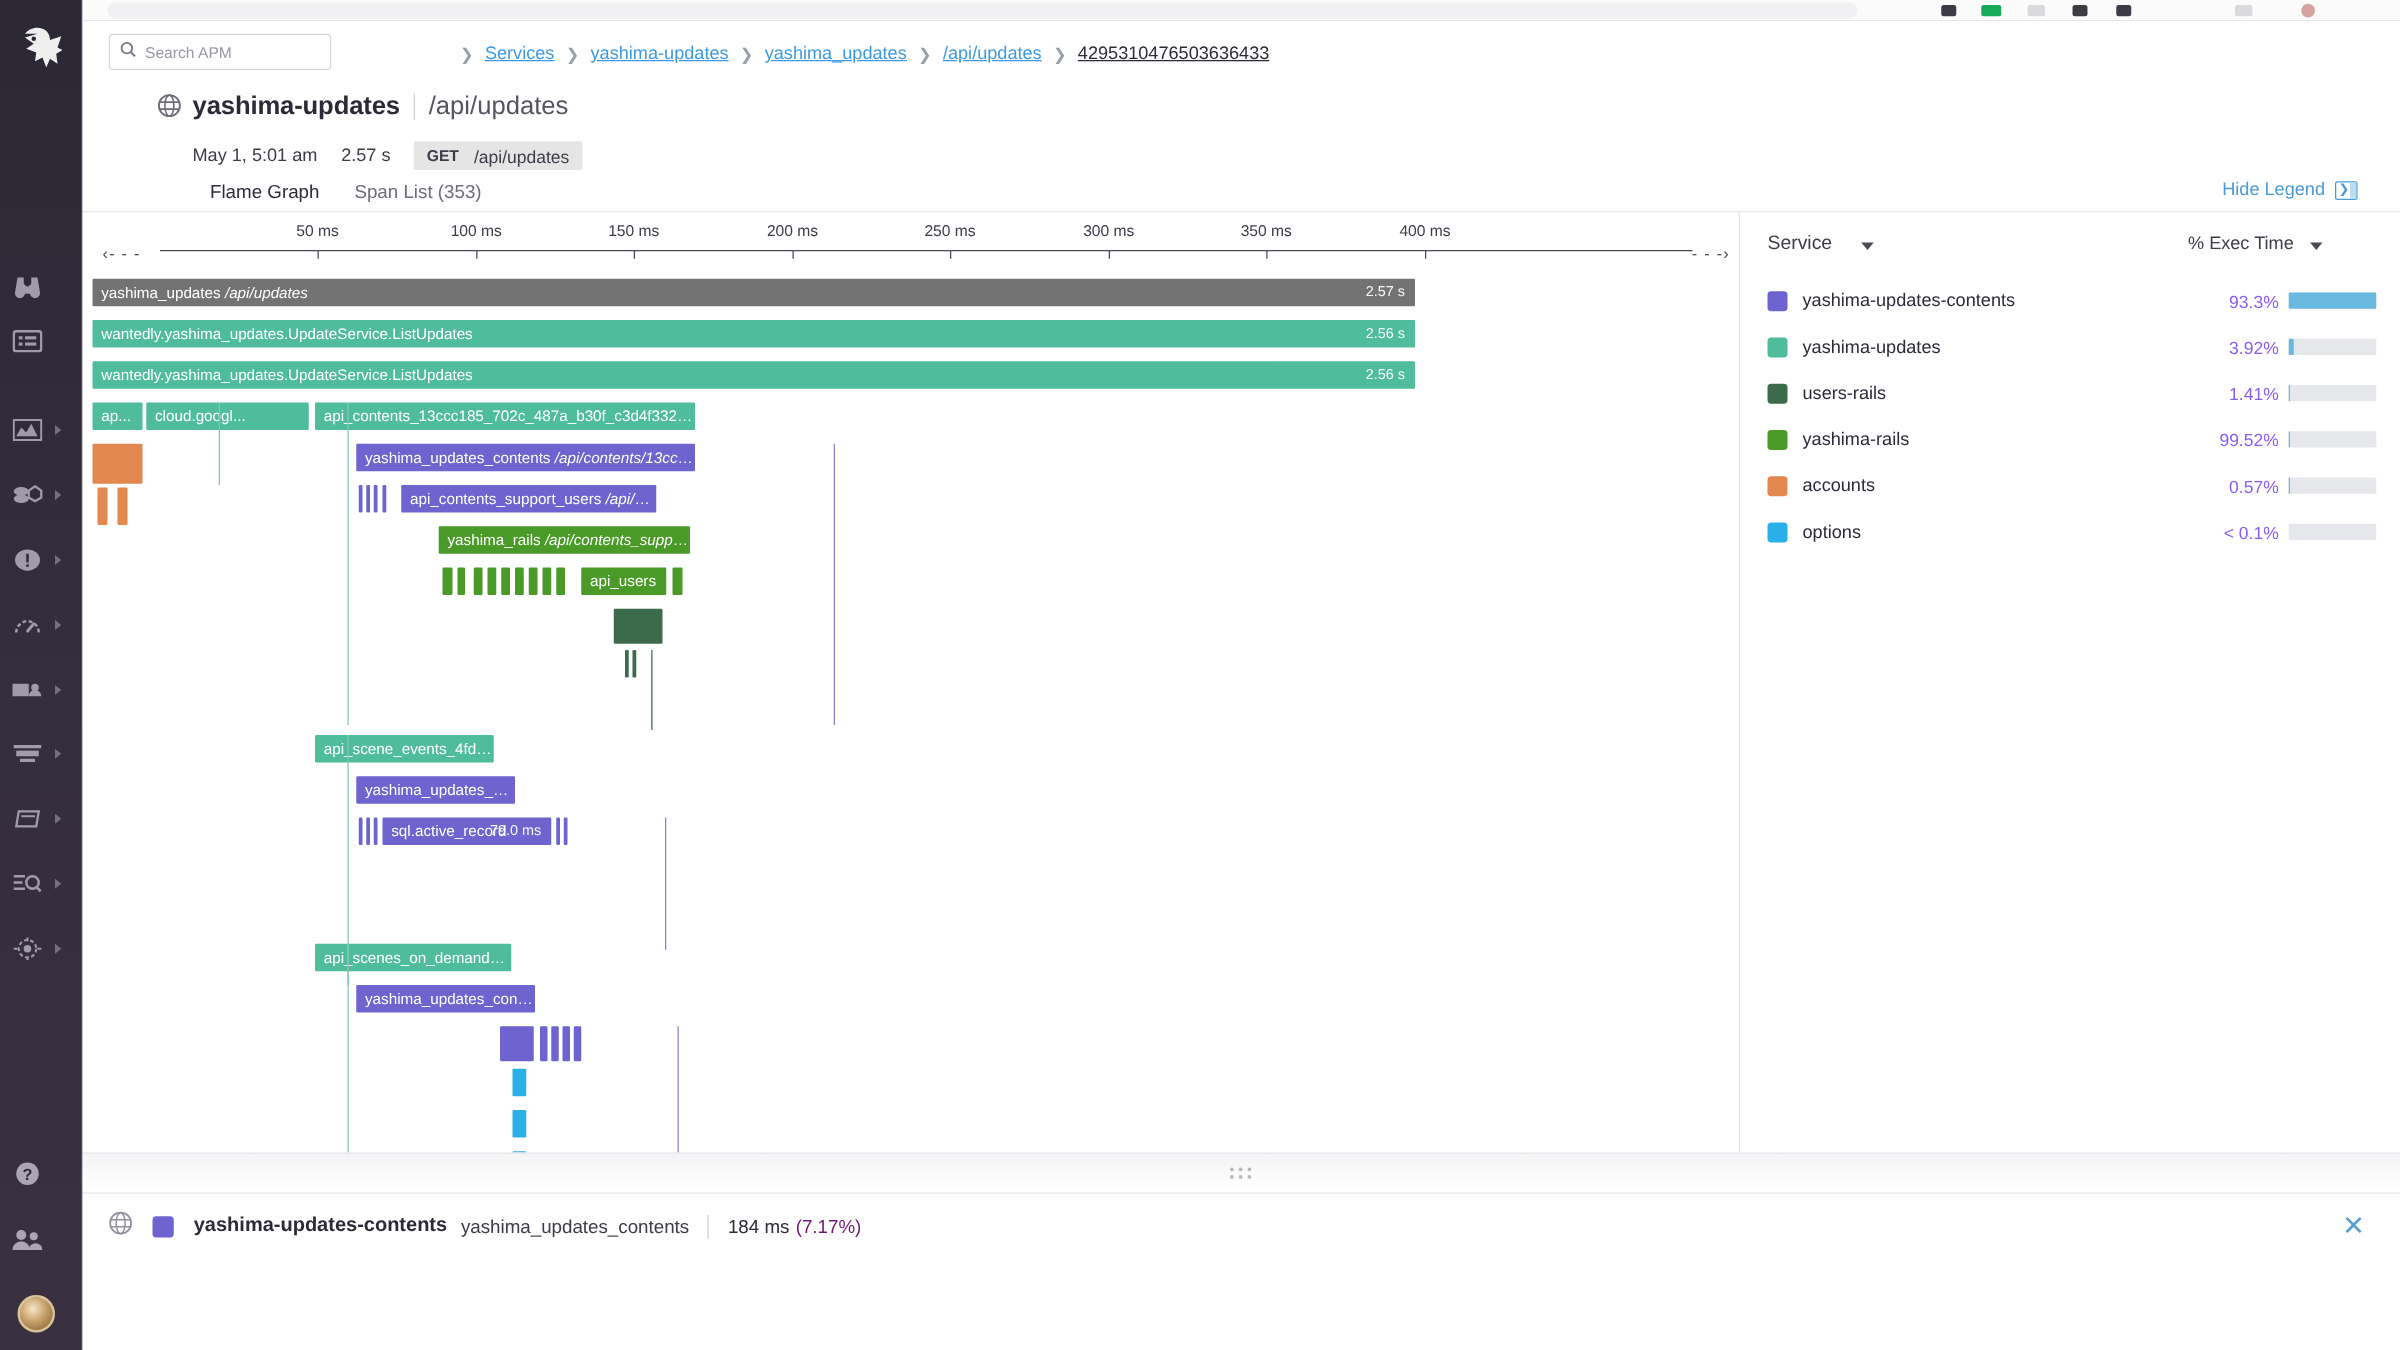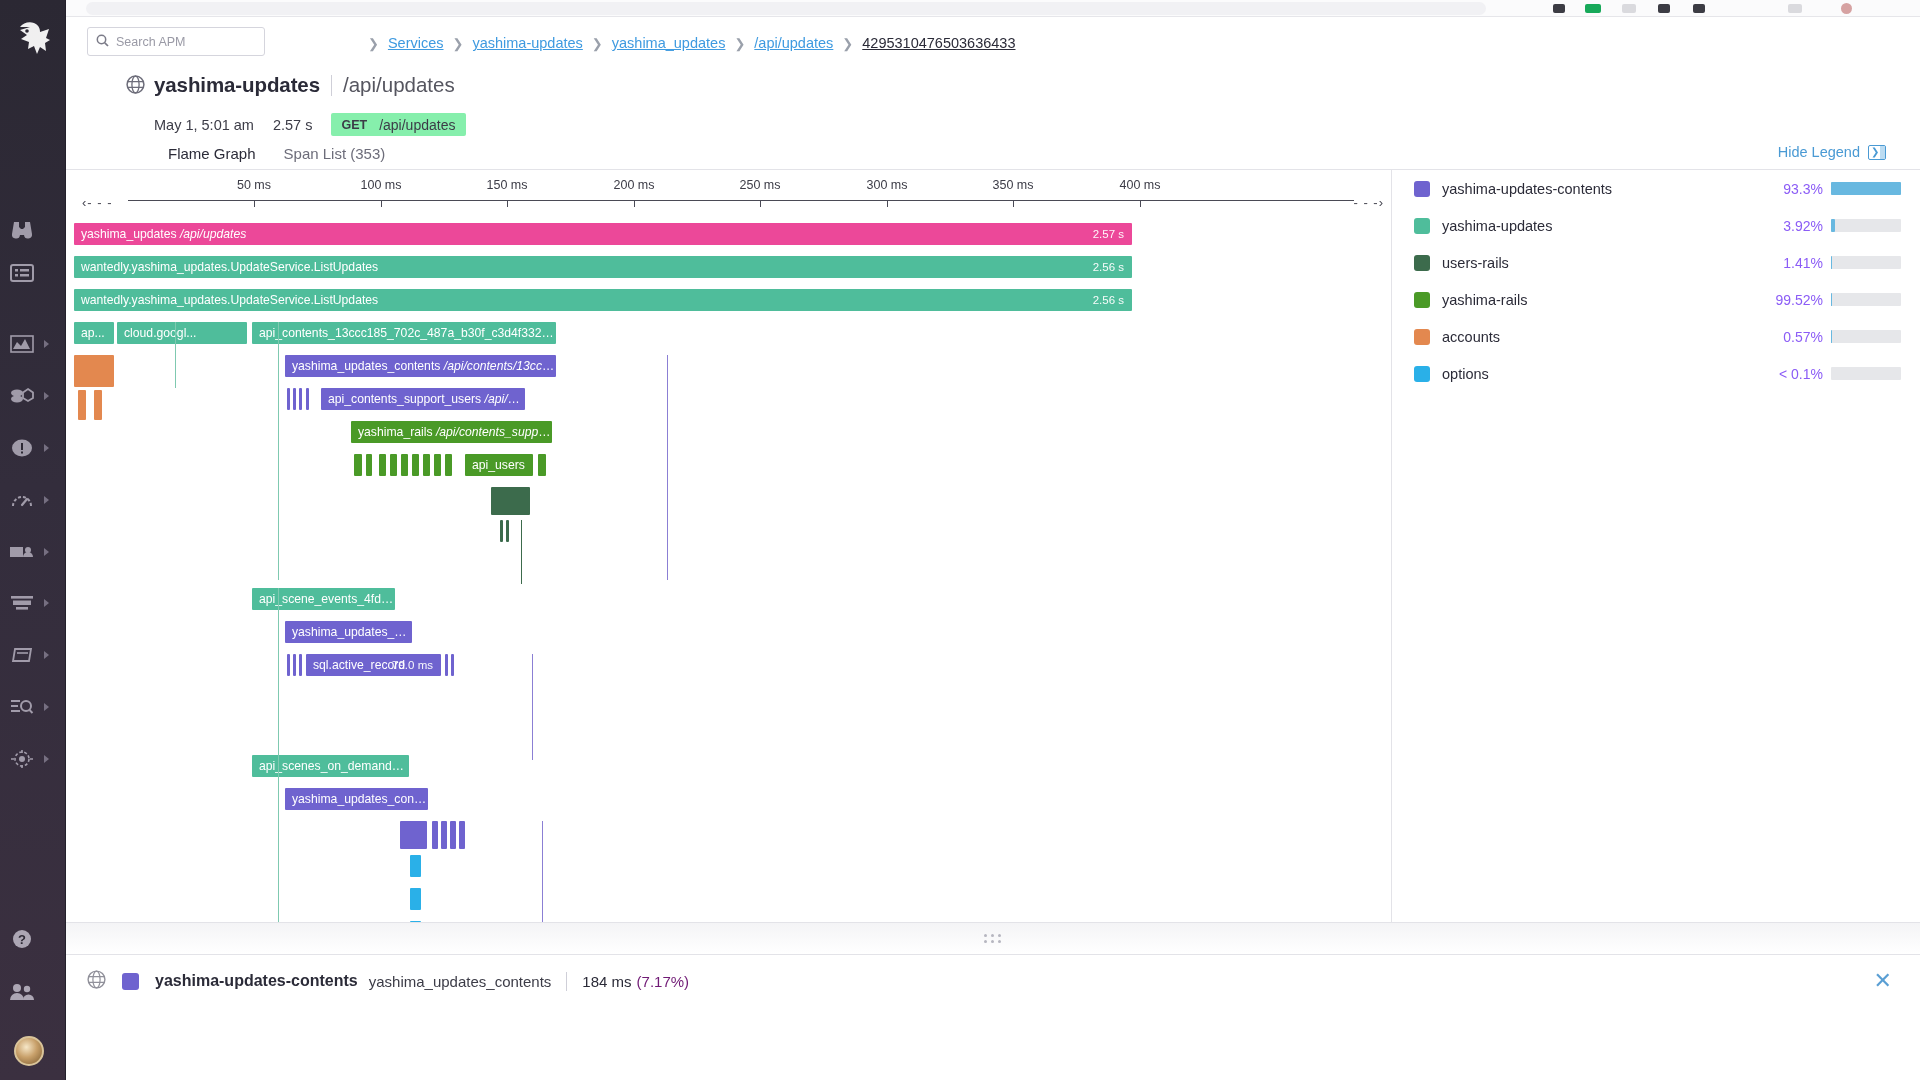--- a/index.html
+++ b/index.html
@@ -85,21 +85,21 @@
   #titleRow .divline { width:1px; height:21px; background:#cfcfd8; }
   #titleRow .res { font-size:20.5px; color:#55555f; }
 
   #metaRow {
     position:absolute; left:88px; top:96px; display:flex; align-items:center; gap:0;
     font-size:14.5px; color:#3c3c47;
   }
   #metaRow .ts { margin-right:19px; }
   #metaRow .dur { margin-right:19px; }
   #metaRow .methodwrap {
-    display:flex; align-items:center; background:#86efac; height:23px; border-radius:2px;
+    display:flex; align-items:center; background:#e5e5e5; height:23px; border-radius:2px;
   }
   #metaRow .method { font-weight:bold; font-size:12.5px; padding:0 10px; color:#3c3c47;}
   #metaRow .path { font-size:14px; padding:0 11px 0 2px; color:#3c3c47;}
 
   #tabs { position:absolute; left:88px; top:128px; display:flex; gap:0;justify-content:space-between; }
   #tabs .tab {
     font-size:15px; padding:0 14px 11px 14px; color:#6d6d7a; cursor:pointer;
     border-bottom:3px solid transparent;
   }
   #tabs .tab.active { color:#2b2b38; border-bottom-color:#4a9ad4; }
@@ -423,21 +423,21 @@
         <div class="tick" style="left: 694px;"></div>
         <div class="tlabel" style="left: 694px;">250 ms</div>
         <div class="tick" style="left: 821px;"></div>
         <div class="tlabel" style="left: 821px;">300 ms</div>
         <div class="tick" style="left: 947px;"></div>
         <div class="tlabel" style="left: 947px;">350 ms</div>
         <div class="tick" style="left: 1074px;"></div>
         <div class="tlabel" style="left: 1074px;">400 ms</div>
       </div>
     <div id="flameRows">
-        <div class="span" style="left: 8px; top: 15px; width: 1058px; height: 22px; background: #ec4899;">
+        <div class="span" style="left: 8px; top: 15px; width: 1058px; height: 22px; background: #737373;">
           <span class="lbl">yashima_updates<i> /api/updates</i></span>
           <span class="dur">2.57 s</span>
         </div>
         <div class="span" style="left: 8px; top: 48px; width: 1058px; height: 22px; background: rgb(79, 189, 155);">
           <span class="lbl">wantedly.yashima_updates.UpdateService.ListUpdates</span>
           <span class="dur">2.56 s</span>
         </div>
         <div class="span" style="left: 8px; top: 81px; width: 1058px; height: 22px; background: rgb(79, 189, 155);">
           <span class="lbl">wantedly.yashima_updates.UpdateService.ListUpdates</span>
           <span class="dur">2.56 s</span>
@@ -517,20 +517,26 @@
         <div class="vline" style="left: 601px; top: 147px; height: 225px; background: rgb(139, 127, 212);"></div>
         <div class="vline" style="left: 466px; top: 446px; height: 106px; background: rgb(139, 127, 212);"></div>
         <div class="vline" style="left: 455px; top: 312px; height: 64px; background: rgb(60, 107, 76);"></div>
         <div class="vline" style="left: 476px; top: 613px; height: 115px; background: rgb(139, 127, 212);"></div>
         <div class="vline" style="left: 212px; top: 380px; height: 200px; background: rgb(127, 201, 176);"></div>
         <div class="vline" style="left: 212px; top: 547px; height: 240px; background: rgb(127, 201, 176);"></div>
       </div>
   </div>
 
   <div id="legendPane">
+    <div id="legendHead">
+      <span class="hservice">Service</span>
+      <span class="caretdown c1"></span>
+      <span class="hexec">% Exec Time</span>
+      <span class="caretdown c2"></span>
+    </div>
     <div id="legendRows">
         <div class="legend-row">
           <span class="swatch" style="background:#6f63cf"></span>
           <span class="name">yashima-updates-contents</span>
           <span class="pct">93.3%</span>
           <span class="bar">
             <span class="barfill" style="width:100%"></span>
           </span>
         </div>
         <div class="legend-row">

